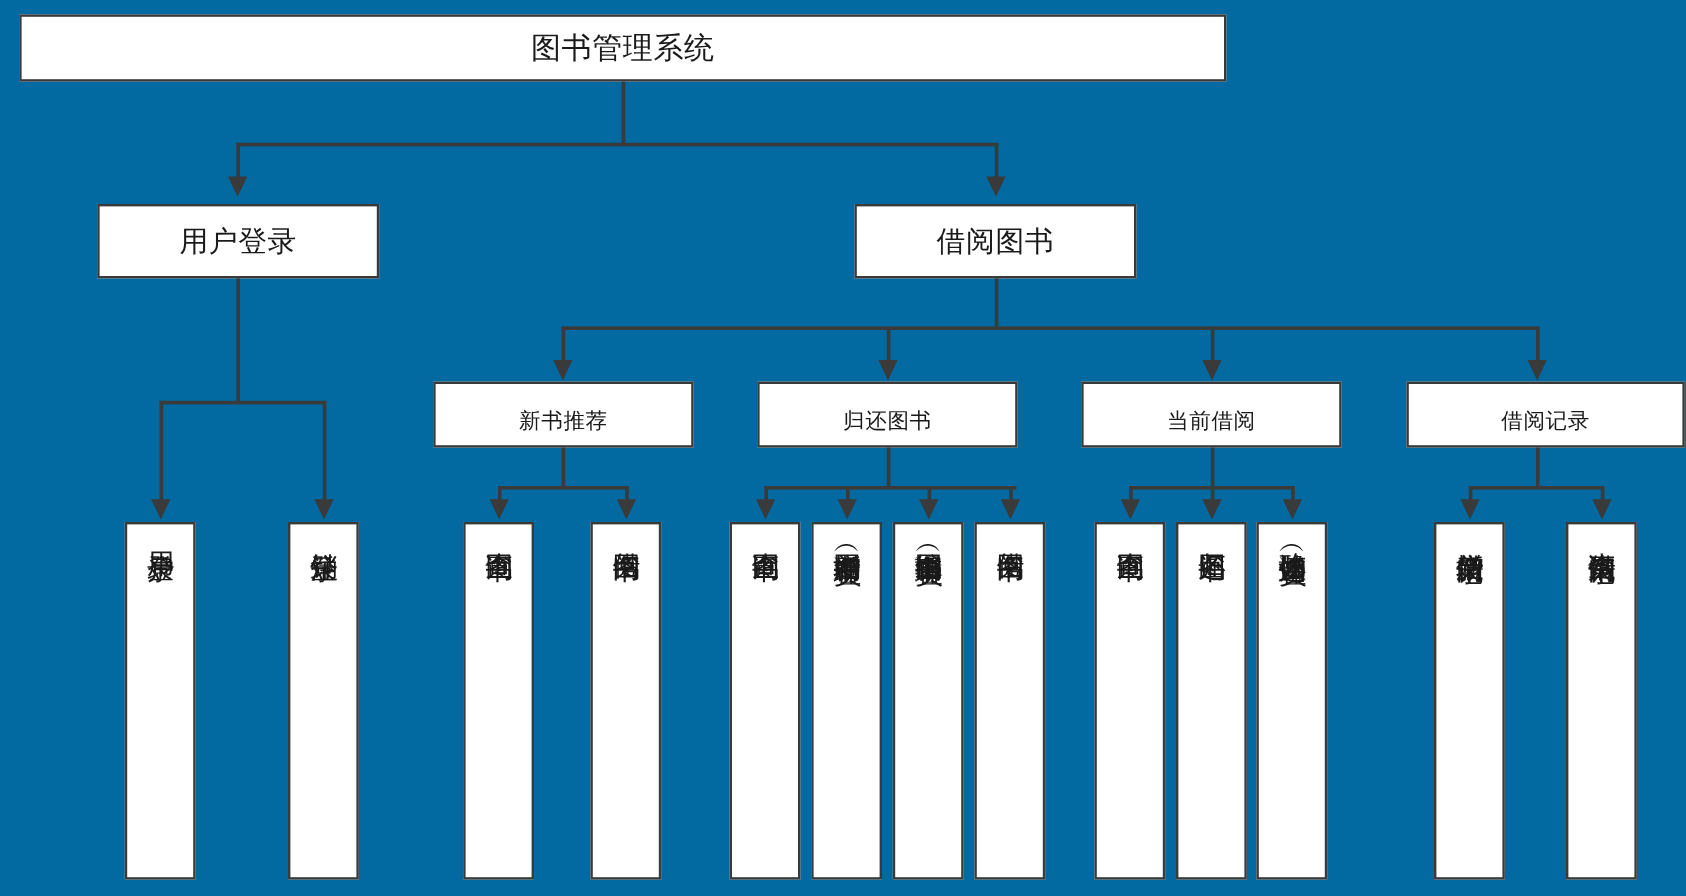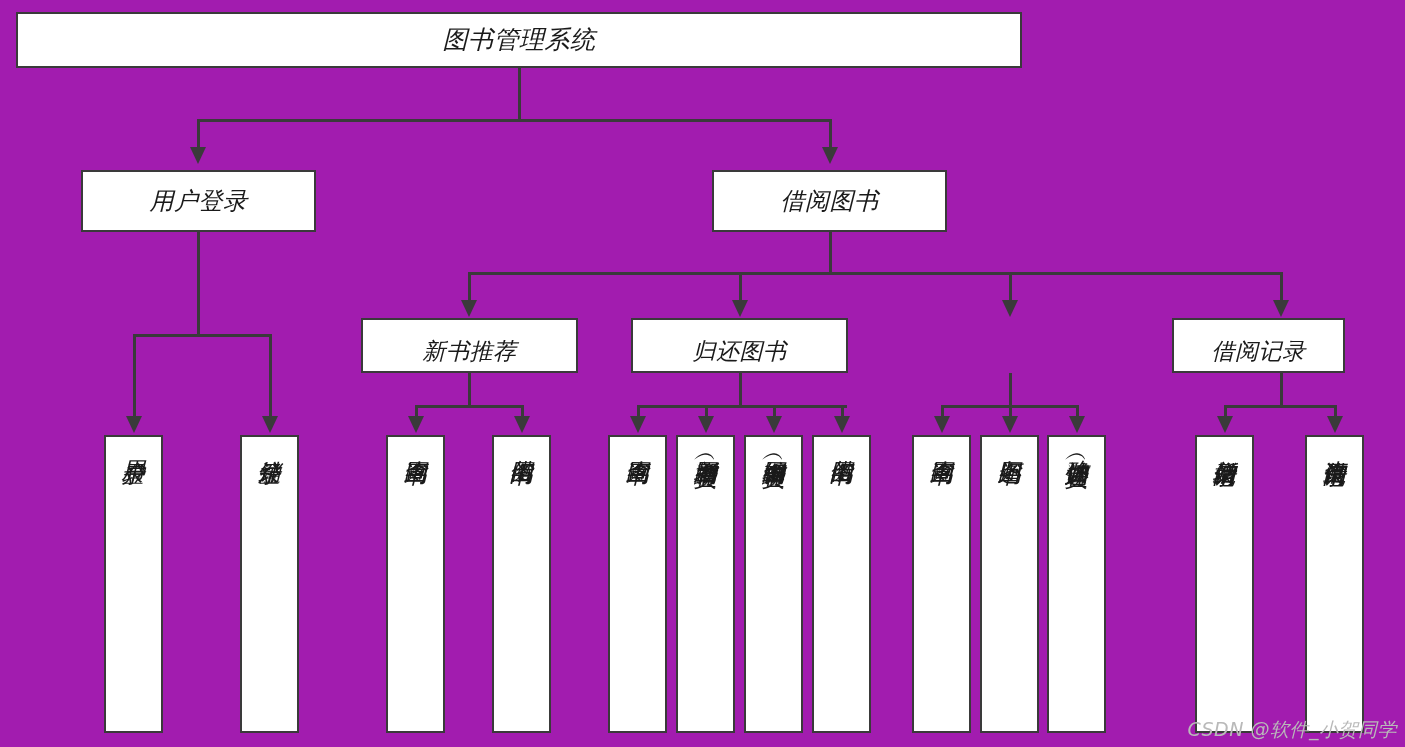--- a/index.html
+++ b/index.html
@@ -8,43 +8,42 @@
     padding: 0;
     background: #ffffff;
   }
   body {
     font-family: "DejaVu Sans", "Liberation Sans", sans-serif;
   }
   #canvas {
     position: relative;
     width: 1405px;
     height: 747px;
-    background: #a21caf;
+    background: #0369a1;
     overflow: hidden;
-    font-style: italic;
   }
   
   .node {
     position: absolute;
     box-sizing: border-box;
     border: 2.5px solid #3a3a3a;
     background: #ffffff;
     display: flex;
     align-items: center;
     justify-content: center;
     color: #1a1a1a;
   }
   .node .label {
     text-align: center;
     line-height: 1.18;
     letter-spacing: 0.5px;
   }
   .node.root .label   { font-size: 25px; }
   .node.lvl2 .label   { font-size: 24px; }
-  .node.lvl3 .label   { font-size: 23px; margin-top: 12px; }
+  .node.lvl3 .label   { font-size: 18px; margin-top: 12px; }
   
   .node.leaf {
     align-items: flex-start;
     padding-top: 5px;
   }
   .node.leaf .label {
     writing-mode: vertical-rl;
     text-orientation: upright;
     font-size: 23px;
     line-height: 1.05;
@@ -121,21 +120,24 @@
   <div class="arrow" style="left:1002px; top:300px;"></div>
   <div class="vline" style="left:1280px; top:272px; height:30px;"></div>
   <div class="arrow" style="left:1273px; top:300px;"></div>
 
   <div class="node lvl3" style="left:361px; top:318px; width:217px; height:55px;">
     <span class="label">新书推荐</span>
   </div>
   <div class="node lvl3" style="left:631px; top:318px; width:217px; height:55px;">
     <span class="label">归还图书</span>
   </div>
-  <div class="node lvl3" style="left:1172px; top:318px; width:173px; height:55px;">
+  <div class="node lvl3" style="left:901px; top:318px; width:217px; height:55px;">
+    <span class="label">当前借阅</span>
+  </div>
+  <div class="node lvl3" style="left:1172px; top:318px; width:232px; height:55px;">
     <span class="label">借阅记录</span>
   </div>
 
   <div class="vline" style="left:468px; top:373px; height:34px;"></div>
   <div class="hline" style="left:415px; top:405px; width:108px;"></div>
   <div class="vline" style="left:415px; top:405px; height:13px;"></div>
   <div class="arrow" style="left:408px; top:416px;"></div>
   <div class="vline" style="left:521px; top:405px; height:13px;"></div>
   <div class="arrow" style="left:514px; top:416px;"></div>
 
@@ -203,15 +205,14 @@
     <span class="label">确认归还（管理员）</span>
   </div>
 
   <div class="node leaf" style="left:1195px; top:435px; width:59px; height:298px;">
     <span class="label">新增借阅记录</span>
   </div>
   <div class="node leaf" style="left:1305px; top:435px; width:59px; height:298px;">
     <span class="label">查询借阅记录</span>
   </div>
 
-  <div id="watermark">CSDN @软件_小贺同学</div>
 
 </div>
 
 </body></html>

